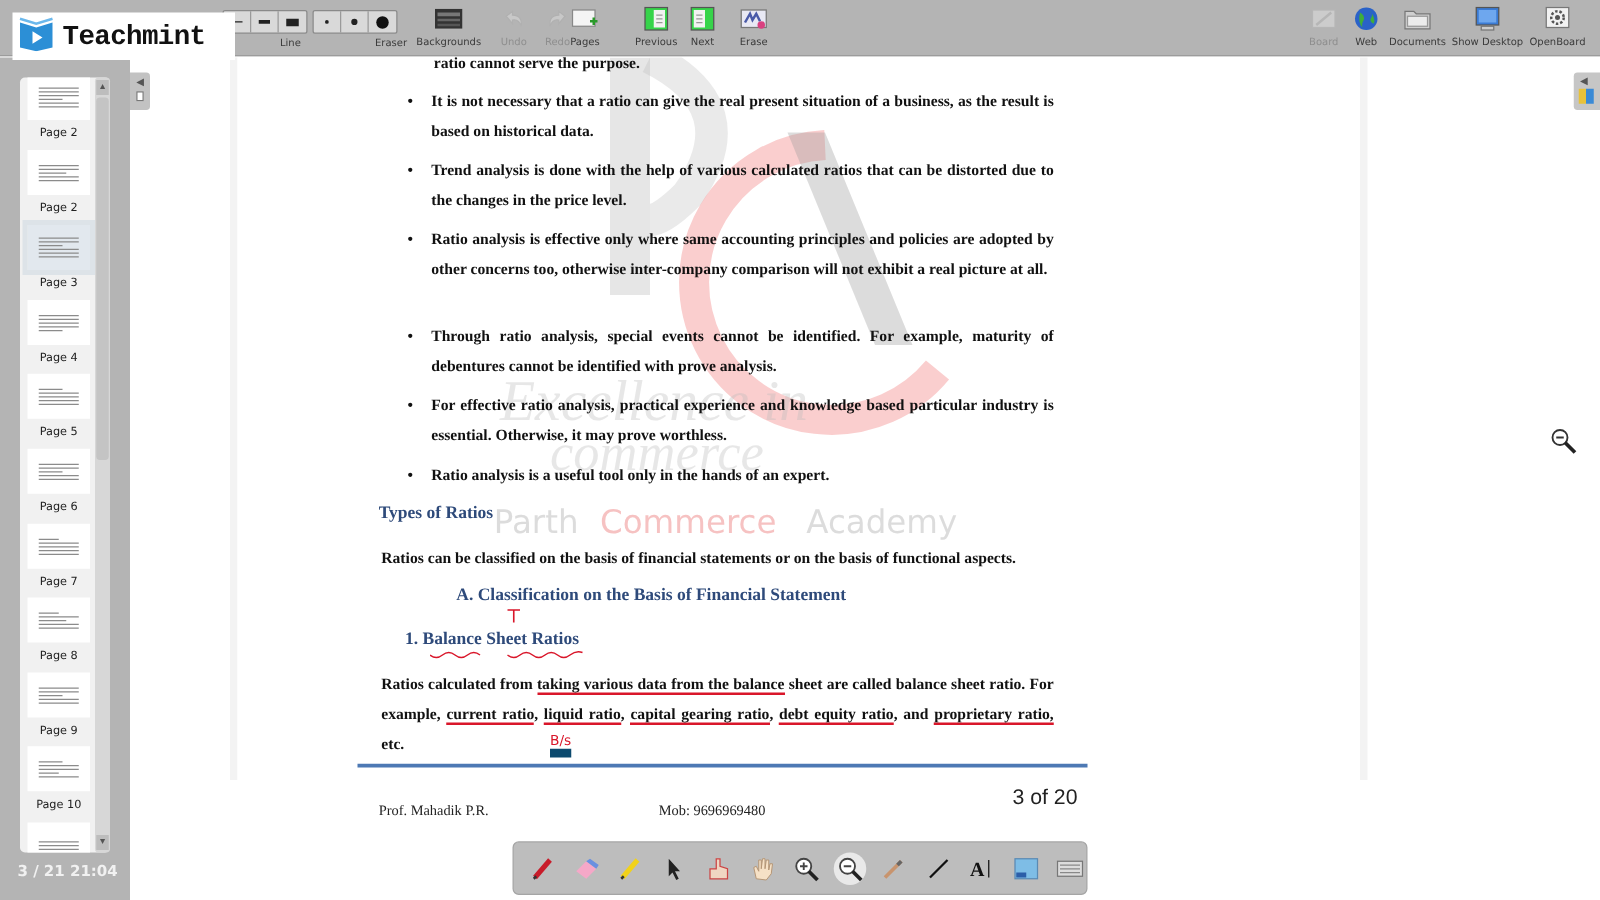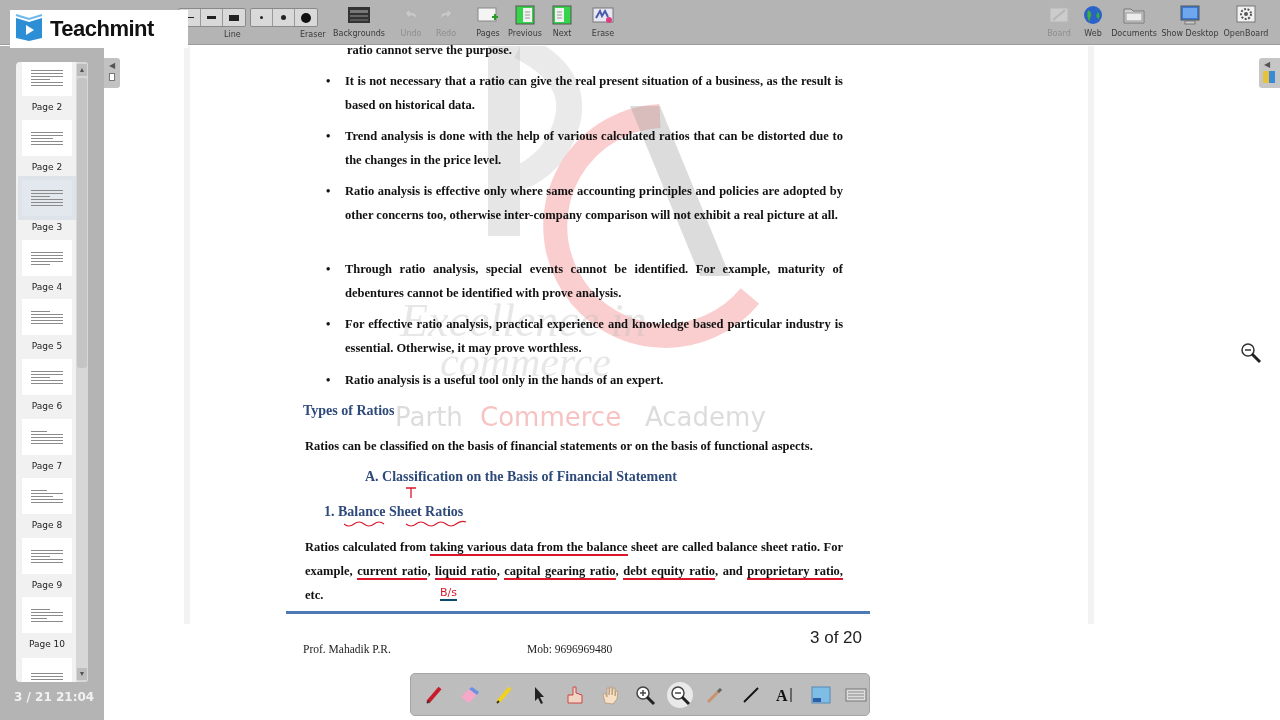--- a/index.html
+++ b/index.html
@@ -12,21 +12,21 @@
   .tool .lbl { font-size: 8px; color: #3a3a3a; margin-top: 3px; white-space: nowrap; font-family: "DejaVu Sans", sans-serif; }
   .tool.disabled .lbl { color: #8e8e8e; }
   .tool.disabled .ic { opacity: .35; }
   .segment { position: absolute; top: 8px; height: 19px; display: flex; border: 1px solid #8a8a8a; background: #d9d9d9; border-radius: 2px; }
   .segment .seg { width: 22px; height: 17px; border-right: 1px solid #9a9a9a; display: flex; align-items: center; justify-content: center; }
   .segment .seg:last-child { border-right: none; }
   .seg-label { position: absolute; top: 30px; font-size: 8px; color: #3a3a3a; font-family: "DejaVu Sans", sans-serif; padding-left: 30px; }
 
   
   .logo { position: absolute; left: 10px; top: 10px; width: 178px; height: 38px; background: #ffffff; display: flex; align-items: center; padding-left: 4px; z-index: 5; }
-  .logo-text { font-family: Liberation Sans, sans-serif; font-weight: bold; font-size: 22px; color: #111; margin-left: 6px; letter-spacing: -0.5px; }
+  .logo-text { font-family: Liberation Mono, monospace; font-weight: bold; font-size: 22px; color: #111; margin-left: 6px; letter-spacing: -0.5px; }
 
   
   .sidebar { position: absolute; left: 0; top: 46px; width: 104px; height: 674px; background: #b4b4b4; }
   .thumbs { position: absolute; left: 16px; top: 16px; width: 72px; height: 620px; background: #f1f1f1; border-radius: 4px; overflow: hidden; }
   .thumb-item { position: absolute; left: 0; width: 62px; display: flex; flex-direction: column; align-items: center; }
   .thumb-img { width: 50px; height: 36px; background: #ffffff; display: flex; flex-direction: column; justify-content: center; padding: 4px 9px; gap: 2px; }
   .thumb-img i { display: block; height: 1px; background: #8b8b8b; }
   .thumb-item.active .thumb-img { background: #e2e8ee; outline: 4px solid #dde3e8; }
   .thumb-label { font-size: 9px; color: #222; margin-top: 6px; font-family: "DejaVu Sans", sans-serif; }
   .vscroll { position: absolute; left: 76px; top: 16px; width: 12px; height: 620px; background: #d7d7d7; border-radius: 3px; }
@@ -109,21 +109,21 @@
     <span class="lbl">Undo</span>
   </div>
   <div class="tool disabled" style="left:416px;">
     <div class="ic">
       <svg width="18" height="16">
           <path d="M15 6 L10 2 L10 5 Q2 5 3 14 Q5 8 10 9 L10 12 Z" fill="#eee" stroke="#aaa"></path>
         </svg>
     </div>
     <span class="lbl">Redo</span>
   </div>
-  <div class="tool" style="left:458px;">
+  <div class="tool" style="left:438px;">
     <div class="ic">
       <svg width="22" height="18">
           <rect x="1" y="2" width="18" height="13" fill="#f4f4f4" stroke="#888"></rect>
           <rect x="15" y="10" width="6" height="2" fill="#2a9a2a"></rect>
           <rect x="17" y="8" width="2" height="6" fill="#2a9a2a"></rect>
         </svg>
     </div>
     <span class="lbl">Pages</span>
   </div>
   <div class="tool" style="left:495px;">
@@ -386,21 +386,21 @@
     <div class="heading-blue" style="left:134px;top:458px;font-size:14px;">1. Balance Sheet Ratios</div>
     <svg width="150" height="10" style="position:absolute;left:154px;top:474px;">
       <path d="M0 4 Q5 8 10 4 T20 4 T30 4 T40 4" stroke="#d9162a" fill="none" stroke-width="1.2"></path>
       <path d="M62 4 Q67 8 72 4 T82 4 T92 4 T102 4 T112 4 T122 2" stroke="#d9162a" fill="none" stroke-width="1.2"></path>
     </svg>
 
     <p style="left:115px;top:489px;width:538px;">
       <span>Ratios calculated from </span><span class="u-red">taking various data from the balance</span><span> sheet are called balance sheet ratio. For example, </span><span class="u-red">current ratio</span><span>, </span><span class="u-red">liquid ratio</span><span>, </span><span class="u-red">capital gearing ratio</span><span>, </span><span class="u-red">debt equity ratio</span><span>, and </span><span class="u-red">proprietary ratio,</span><span> etc.</span>
     </p>
 
-    <span style="position:absolute;left:250px;top:540px;font-family:'DejaVu Sans',sans-serif;font-size:11px;color:#d9162a;border-bottom:2px solid #0c4a6e;">B/s</span>
+    <span style="position:absolute;left:250px;top:540px;font-family:'DejaVu Sans',sans-serif;font-size:11px;color:#d9162a;border-bottom:7px solid #0c4a6e;">B/s</span>
 
     <div class="rule"></div>
   </div>
 </div>
 
 <span class="footer" style="left:810px;top:628px;font-family:'Liberation Sans',sans-serif;font-size:17px;">3 of 20</span>
 <span class="footer" style="left:303px;top:643px;">Prof. Mahadik P.R.</span>
 <span class="footer" style="left:527px;top:643px;">Mob: 9696969480</span>
 
 <div class="right-tab">

